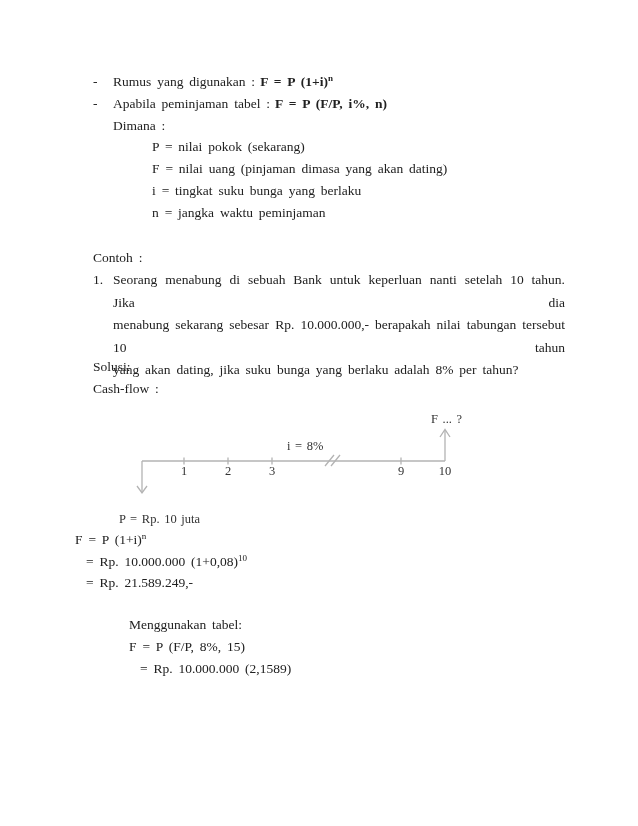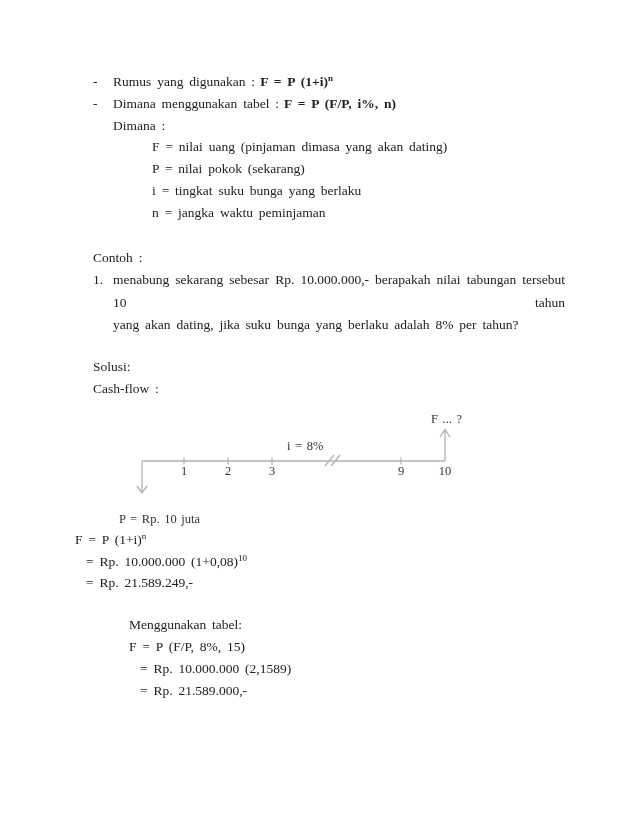--- a/index.html
+++ b/index.html
@@ -59,38 +59,39 @@
 
 <div class="page">
 
   <div class="abs intro">
     <div class="row">
       <span class="dash">-</span>
       <span><span>Rumus yang digunakan :</span><b class="formula"><span>F = P (1+i)</span><sup>n</sup></b></span>
     </div>
     <div class="row">
       <span class="dash">-</span>
-      <span><span>Dimana menggunakan tabel :</span><b class="formula">F = P (F/P, i%, n)</b></span>
+      <span><span>Apabila peminjaman tabel :</span><b class="formula">F = P (F/P, i%, n)</b></span>
     </div>
     <div class="row">
       <span class="dash"></span>
       <span>Dimana :</span>
     </div>
     <div class="defs">
+      <div>P = nilai pokok (sekarang)</div>
       <div>F = nilai uang (pinjaman dimasa yang akan dating)</div>
-      <div>P = nilai pokok (sekarang)</div>
       <div>i = tingkat suku bunga yang berlaku</div>
       <div>n = jangka waktu peminjaman</div>
     </div>
   </div>
 
   <div class="abs example">
     <div class="ex-heading">Contoh :</div>
     <div class="para">
       <span class="num">1.</span>
+      <div class="pline just">Seorang menabung di sebuah Bank untuk keperluan nanti setelah 10 tahun. Jika dia</div>
       <div class="pline just">menabung sekarang sebesar Rp. 10.000.000,- berapakah nilai tabungan tersebut 10 tahun</div>
       <div class="pline">yang akan dating, jika suku bunga yang berlaku adalah 8% per tahun?</div>
     </div>
   </div>
 
   <div class="abs solusi">
     <div>Solusi:</div>
     <div>Cash-flow :</div>
   </div>
 
@@ -127,16 +128,15 @@
   <div class="abs calc1">
     <div><span>F = P (1+i)</span><sup>n</sup></div>
     <div class="indent"><span>= Rp. 10.000.000 (1+0,08)</span><sup>10</sup></div>
     <div class="indent">= Rp. 21.589.249,-</div>
   </div>
 
   <div class="abs calc2">
     <div>Menggunakan tabel:</div>
     <div>F = P (F/P, 8%, 15)</div>
     <div class="indent">= Rp. 10.000.000 (2,1589)</div>
-    <div class="indent">= Rp. 21.589.000,-</div>
   </div>
 
 </div>
 
 </body></html>

